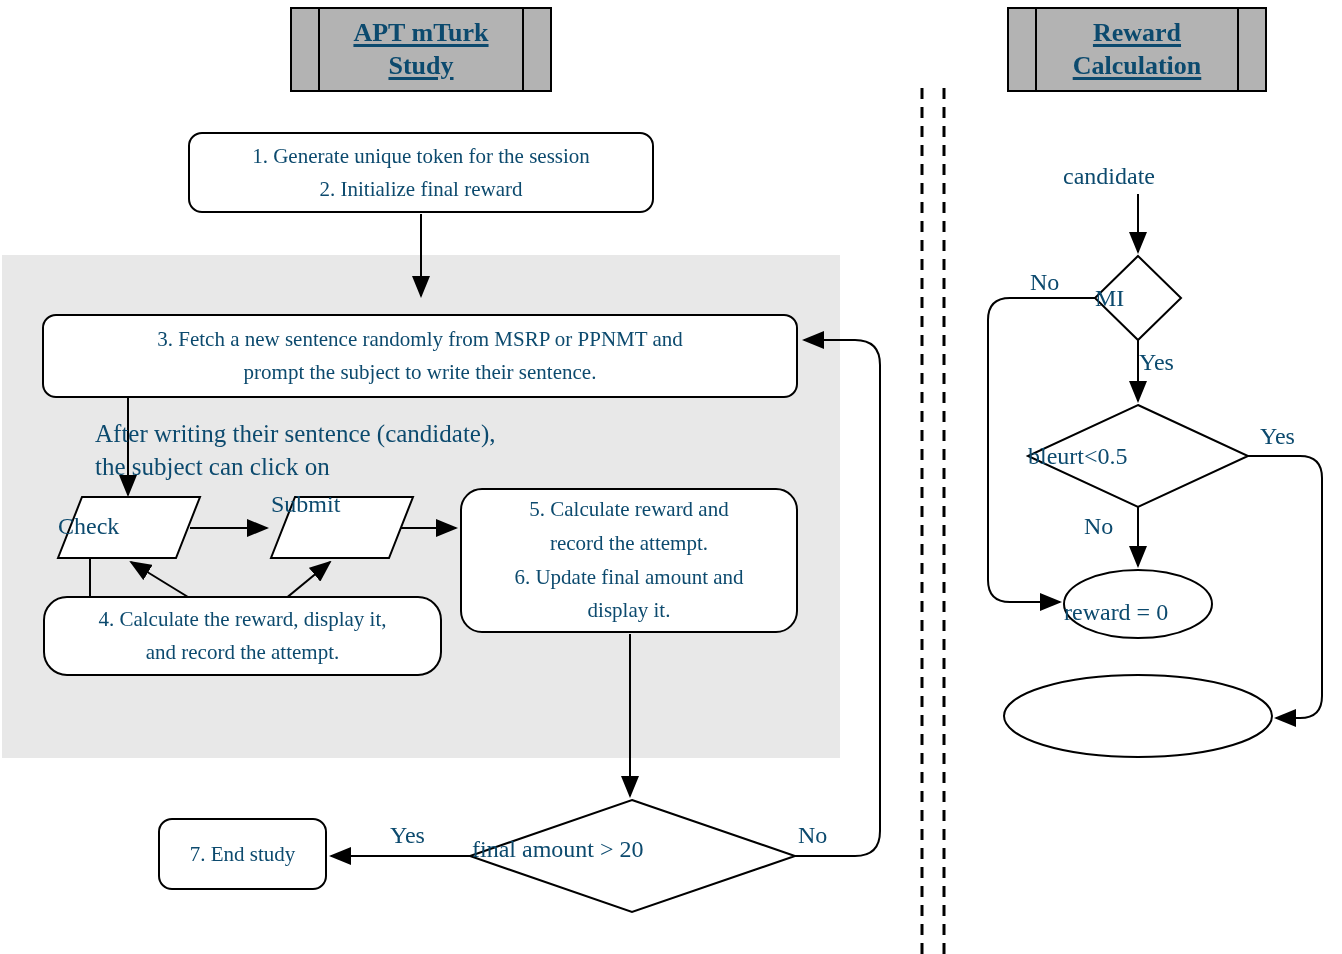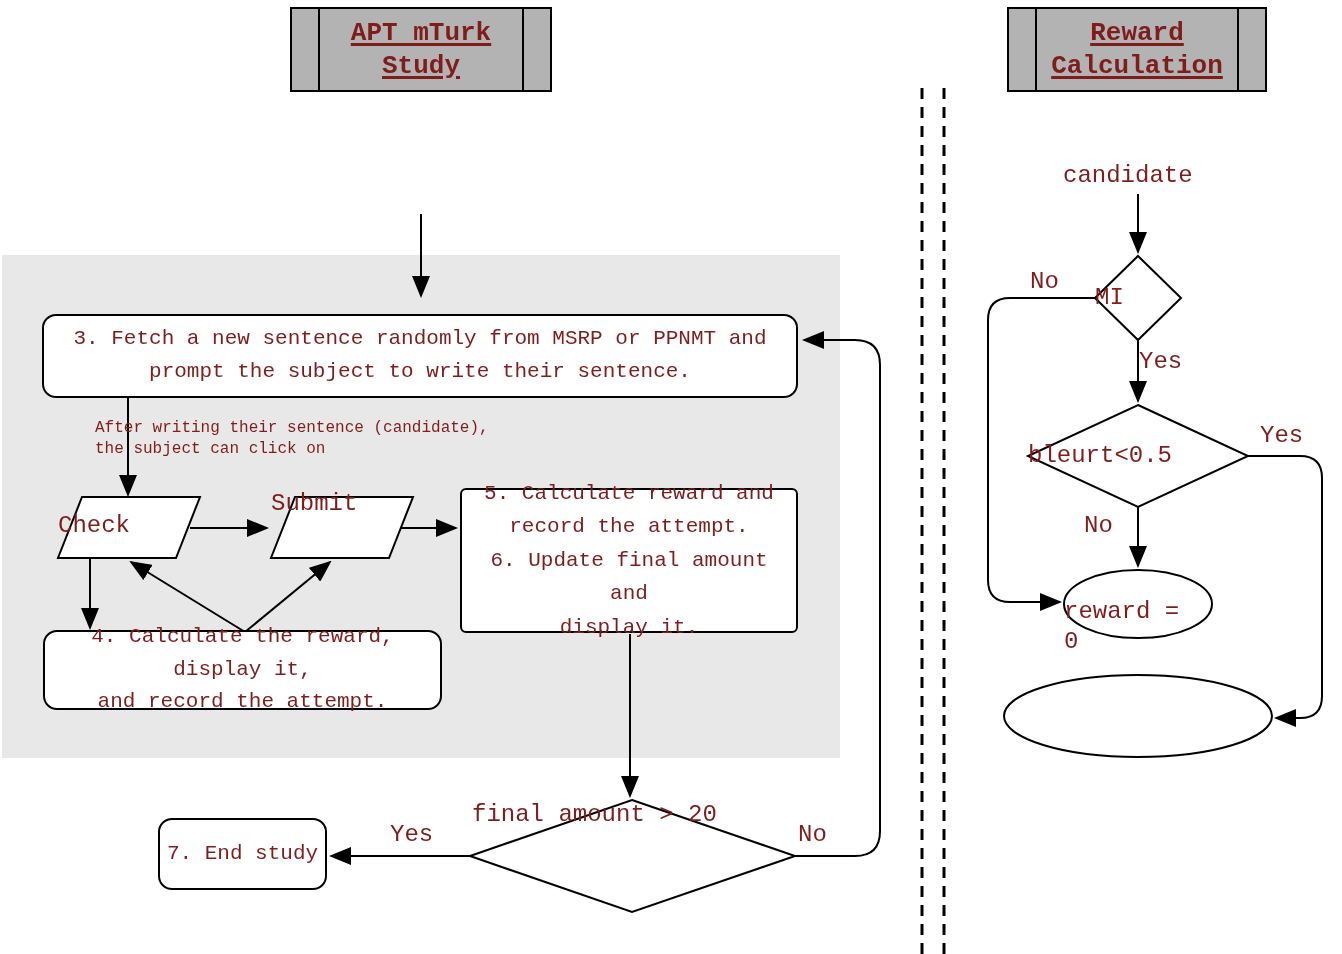--- a/index.html
+++ b/index.html
@@ -1,18 +1,18 @@
 <!DOCTYPE html>
 <html style="--title-fill: #b3b3b3; --region-fill: #e8e8e8; --node-fill: #ffffff; --stroke: #000000;"><head>
 <meta charset="utf-8">
 <style>
   html,body{margin:0;padding:0;background:#fff;}
   #canvas{
     position:relative;width:1342px;height:954px;background:#fff;overflow:hidden;
-    font-family:Liberation Mono, monospace;color:#7f1d1d;
+    font-family:Liberation Serif, serif;color:#0c4a6e;
   }
   #region{
     position:absolute;left:2px;top:255px;width:838px;height:503px;
     background:var(--region-fill,#e8e8e8);
   }
   svg.layer{position:absolute;left:0;top:0;width:1342px;height:954px;}
   .edge{stroke:var(--stroke,#000);stroke-width:2px;fill:none;}
   .divider{stroke:var(--stroke,#000);stroke-width:3px;stroke-dasharray:11 8;fill:none;}
   .shape{stroke:var(--stroke,#000);stroke-width:2px;fill:var(--node-fill,#fff);}
   .titlebox{
@@ -29,21 +29,21 @@
   .titlebox::after{right:26px;}
   .flowbox{
     position:absolute;background:var(--node-fill,#fff);border:2px solid var(--stroke,#000);
     border-radius:14px;display:flex;align-items:center;justify-content:center;
     text-align:center;font-size:21px;line-height:1.55;white-space:pre-line;padding:0 4px;
     box-sizing:border-box;
   }
   .label{
     position:absolute;text-align:left;font-size:24px;line-height:1.25;white-space:pre-line;
   }
-  .note{font-size:16px;line-height:1.3;}
+  .note{font-size:25px;line-height:1.3;}
   .formula{font-size:19px;}
   .f-lead{font-size:24px;}
   .f-sup{font-size:13px;}
 </style>
 </head>
 <body>
 
 <div id="canvas">
 
   <div id="region"></div>
@@ -83,35 +83,37 @@
     <polygon class="shape" points="1138,405 1248,456 1138,507 1028,456"></polygon>
     <ellipse class="shape" cx="1138" cy="604" rx="74" ry="34"></ellipse>
     <ellipse class="shape" cx="1138" cy="716" rx="134" ry="41"></ellipse>
   </svg>
 
   <div class="titlebox" style="left:290px;width:258px;">APT mTurk
 Study</div>
   <div class="titlebox" style="left:1007px;width:256px;">Reward
 Calculation</div>
 
+  <div class="flowbox" style="left:188px;top:132px;width:466px;height:81px;">1. Generate unique token for the session
+2. Initialize final reward</div>
   <div class="flowbox" style="left:42px;top:298px;width:756px;height:84px;margin-top:16px;">3. Fetch a new sentence randomly from MSRP or PPNMT and
 prompt the subject to write their sentence.</div>
-  <div class="flowbox" style="left:460px;top:488px;width:338px;height:145px;border-radius:6px;line-height:1.6;">5. Calculate reward and
+  <div class="flowbox" style="left:460px;top:488px;width:338px;height:145px;border-radius:22px;line-height:1.6;">5. Calculate reward and
 record the attempt.
 6. Update final amount and
 display it.</div>
-  <div class="flowbox" style="left:43px;top:630px;width:399px;height:80px;">4. Calculate the reward, display it,
+  <div class="flowbox" style="left:43px;top:596px;width:399px;height:80px;border-radius:24px;">4. Calculate the reward, display it,
 and record the attempt.</div>
   <div class="flowbox" style="left:158px;top:818px;width:169px;height:72px;">7. End study</div>
 
   <div class="label note" style="left:95px;top:418px;width:520px;">After writing their sentence (candidate),
 the subject can click on</div>
   <div class="label" style="left:58px;top:511px;width:142px;">Check</div>
   <div class="label" style="left:271px;top:489px;width:142px;">Submit</div>
-  <div class="label" style="left:472px;top:800px;width:320px;">final amount &gt; 20</div>
+  <div class="label" style="left:472px;top:834px;width:320px;">final amount &gt; 20</div>
   <div class="label" style="left:390px;top:820px;width:60px;">Yes</div>
   <div class="label" style="left:798px;top:820px;width:56px;">No</div>
 
   <div class="label" style="left:1063px;top:161px;width:152px;">candidate</div>
   <div class="label" style="left:1095px;top:283px;width:86px;">MI</div>
   <div class="label" style="left:1030px;top:267px;width:60px;">No</div>
   <div class="label" style="left:1139px;top:347px;width:60px;">Yes</div>
   <div class="label" style="left:1028px;top:441px;width:220px;">bleurt&lt;0.5</div>
   <div class="label" style="left:1260px;top:421px;width:60px;">Yes</div>
   <div class="label" style="left:1084px;top:511px;width:56px;">No</div>

